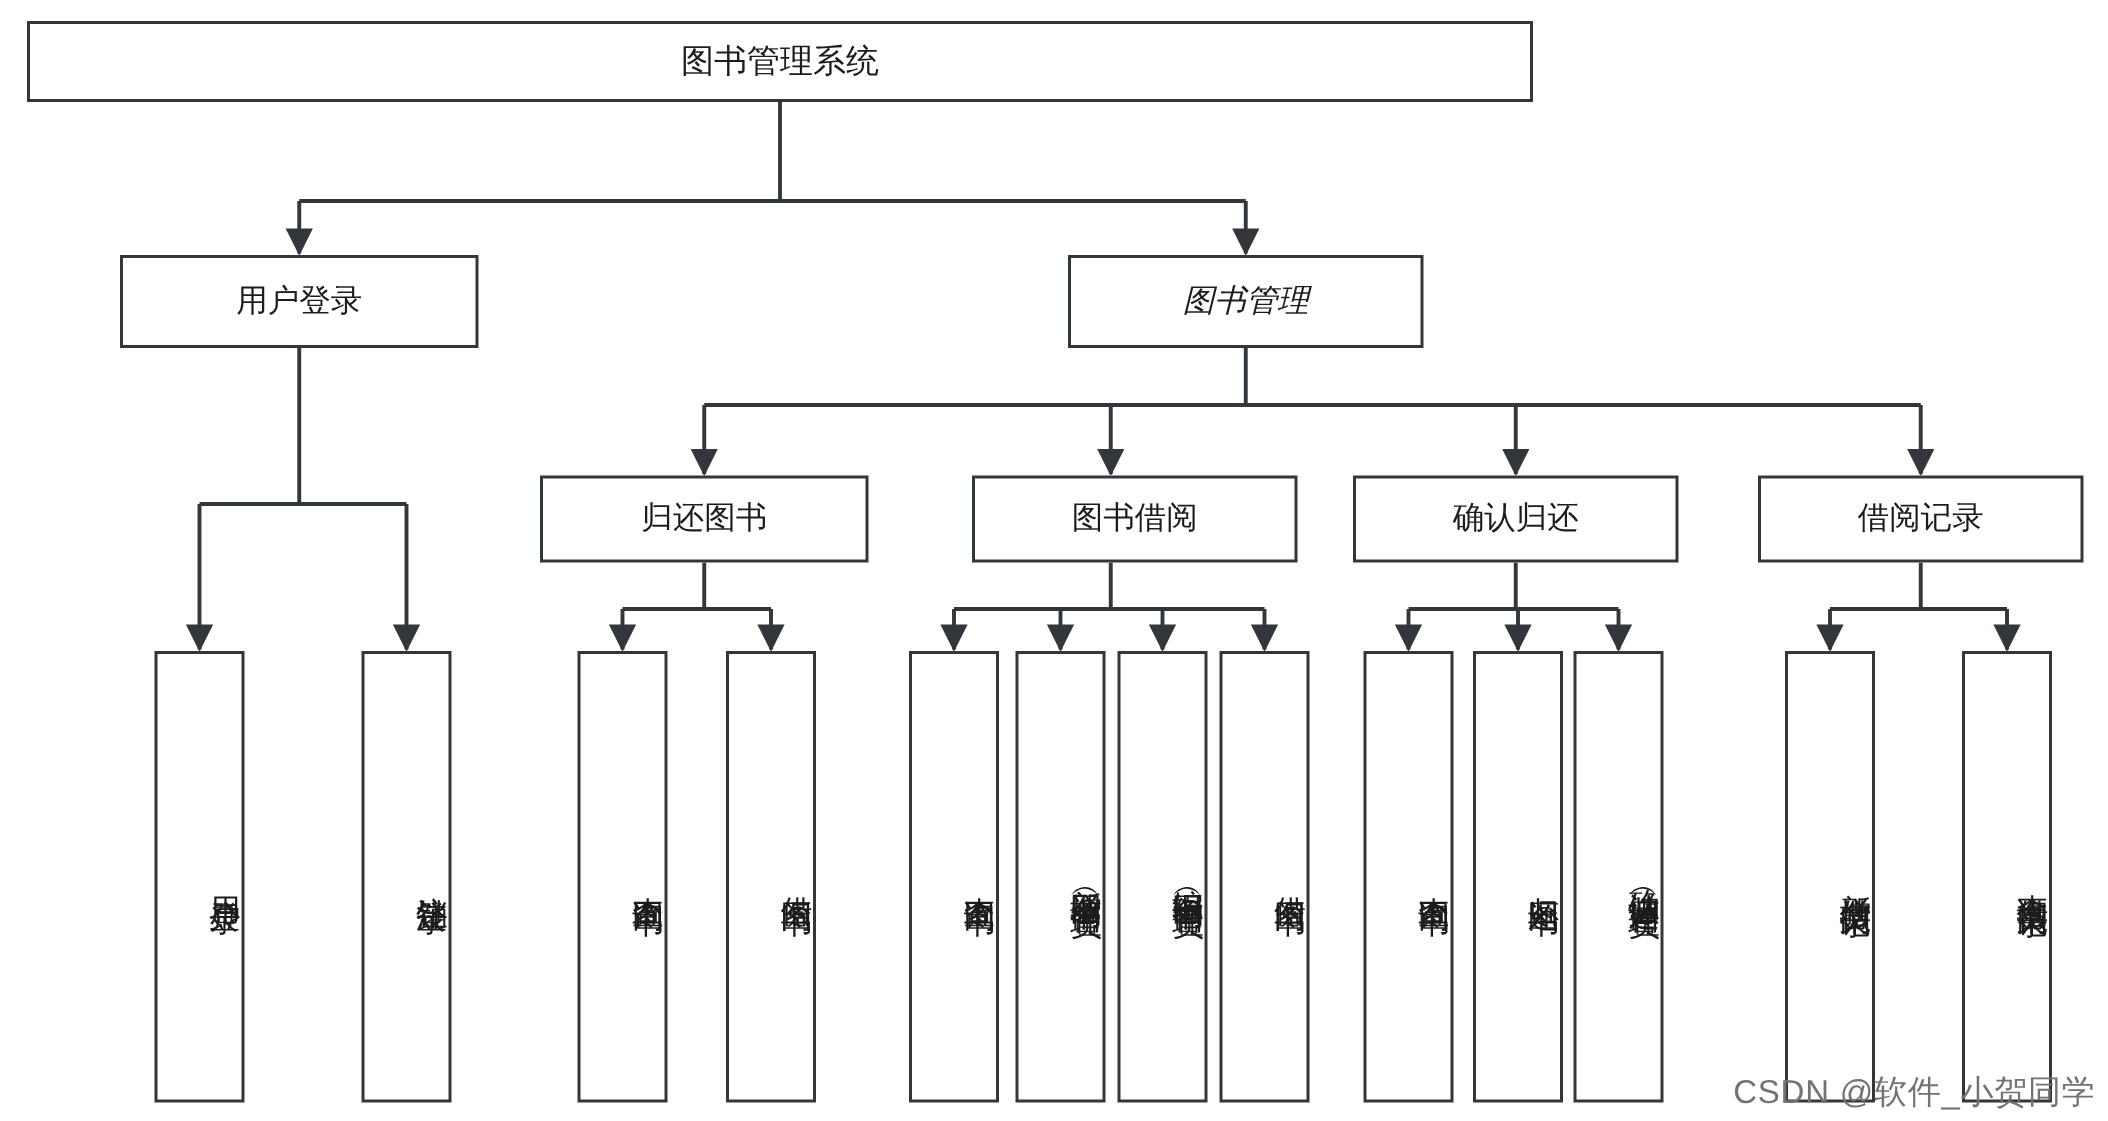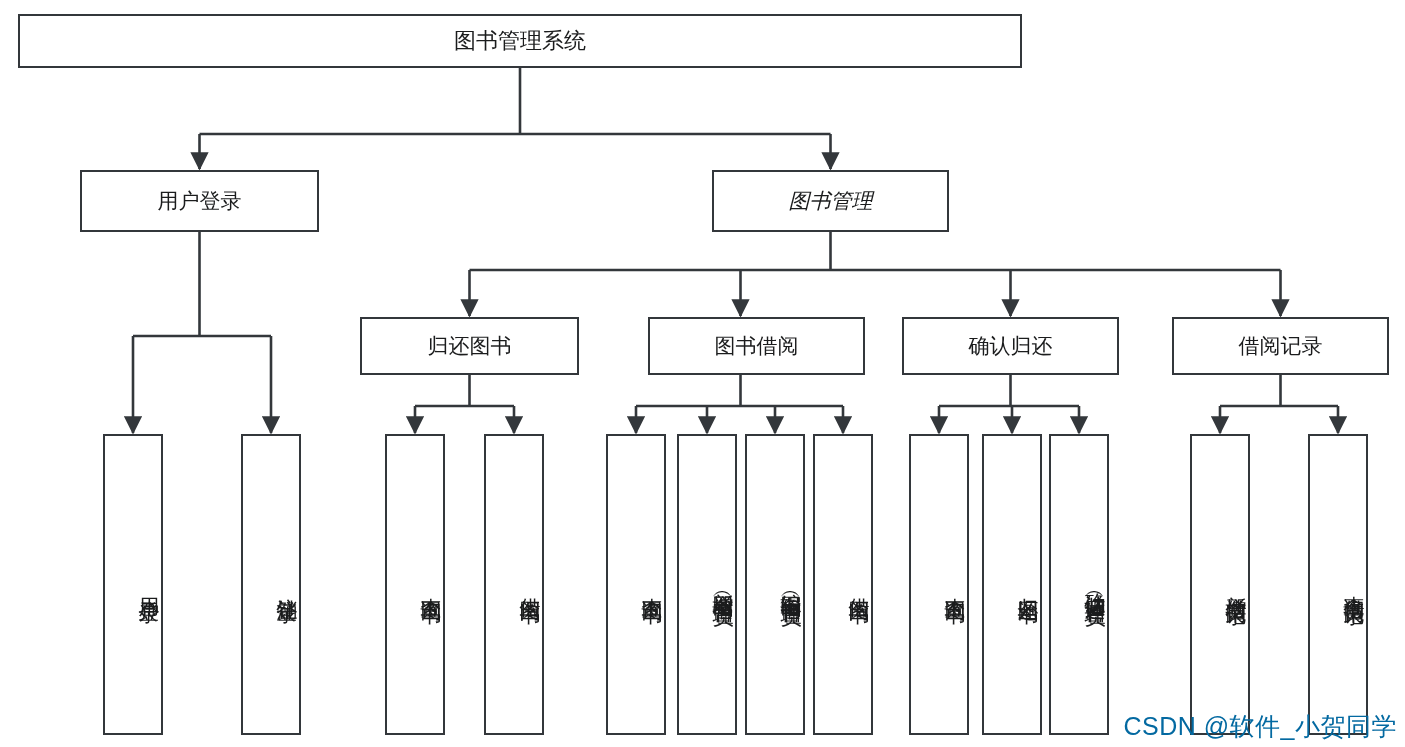--- a/index.html
+++ b/index.html
@@ -52,22 +52,22 @@
     align-items: flex-start;
     justify-content: center;
   }
   .node.vert.tall {
     align-items: flex-start;
   }
   .watermark {
     position: absolute;
     right: 8px;
     bottom: 4px;
-    font-size: 25px;
-    color: #0369a1;
+    font-size: 22px;
+    color: #737373;
     letter-spacing: 0.5px;
     white-space: nowrap;
   }
 </style>
 </head>
 <body>
 
 <div id="canvas">
 
   <svg id="wires" viewBox="0 0 1405 747" xmlns="http://www.w3.org/2000/svg">

